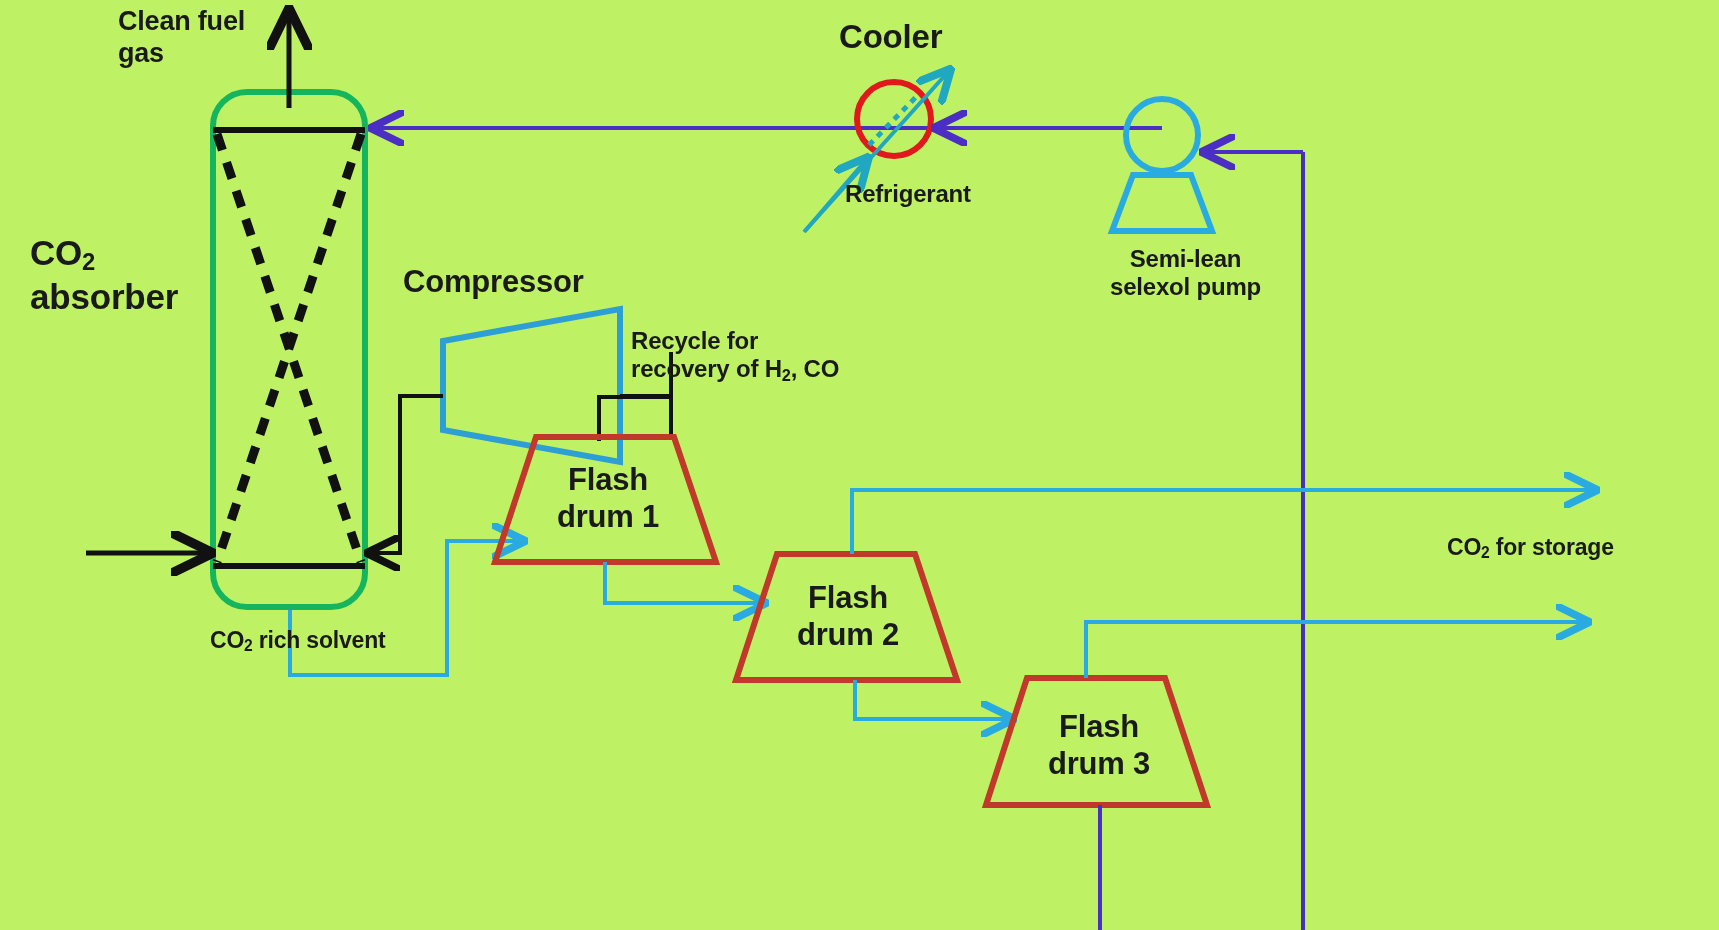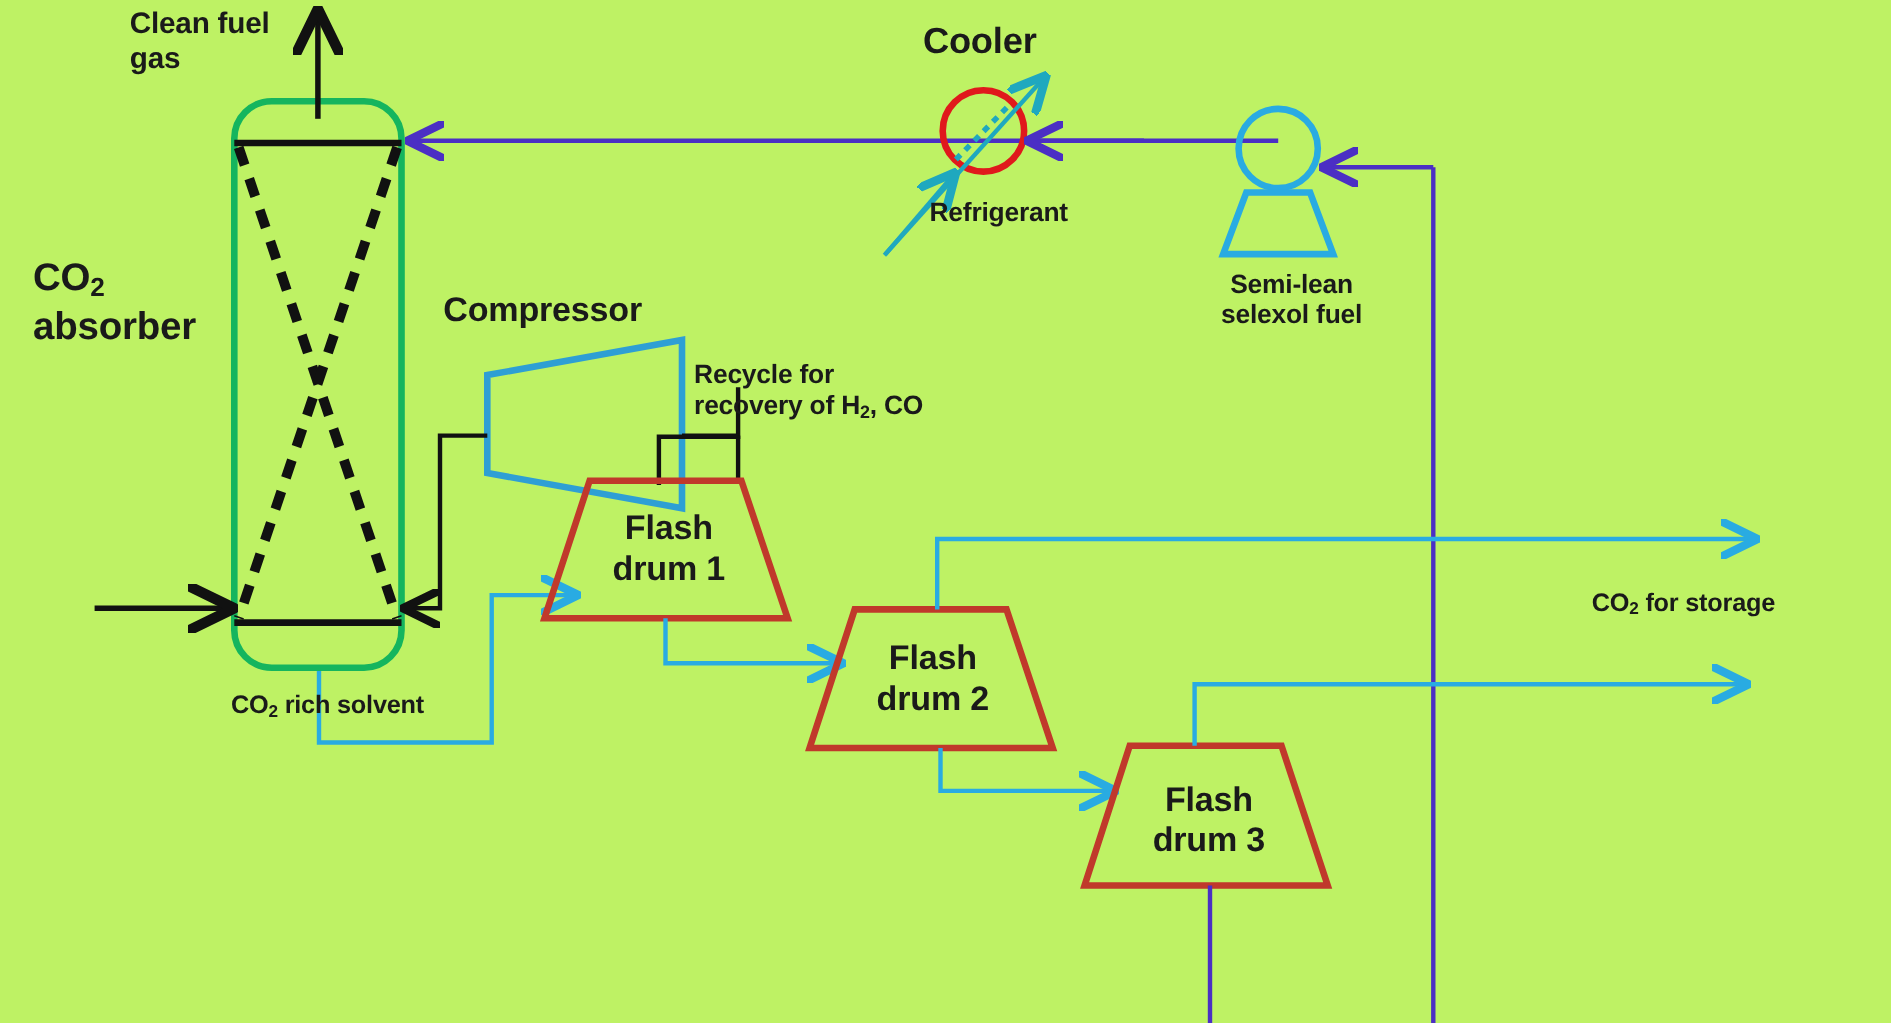--- a/index.html
+++ b/index.html
@@ -141,21 +141,21 @@
   <div class="lbl t-clean">Clean fuel
 gas</div>
 
   <div class="lbl t-absorb"><span>CO</span><sub>2</sub><br><span>absorber</span></div>
 
 
   <div class="lbl t-cooler">Cooler</div>
 
   <div class="lbl t-refrig">Refrigerant</div>
 
-  <div class="lbl t-pump"><span>Semi-lean</span><br><span>selexol fuel</span></div>
+  <div class="lbl t-pump"><span>Semi-lean</span><br><span>selexol pump</span></div>
 
   <div class="lbl t-compr">Compressor</div>
 
   <div class="lbl t-recycle"><span>Recycle for</span><br><span>recovery of H</span><sub>2</sub><span>, CO</span></div>
 
   <div class="lbl t-richsol"><span>CO</span><sub>2</sub><span> rich solvent</span></div>
 
   <div class="lbl t-storage"><span>CO</span><sub>2</sub><span> for storage</span></div>
 
   <div class="lbl t-fd1"><span>Flash</span><br><span>drum 1</span></div>

